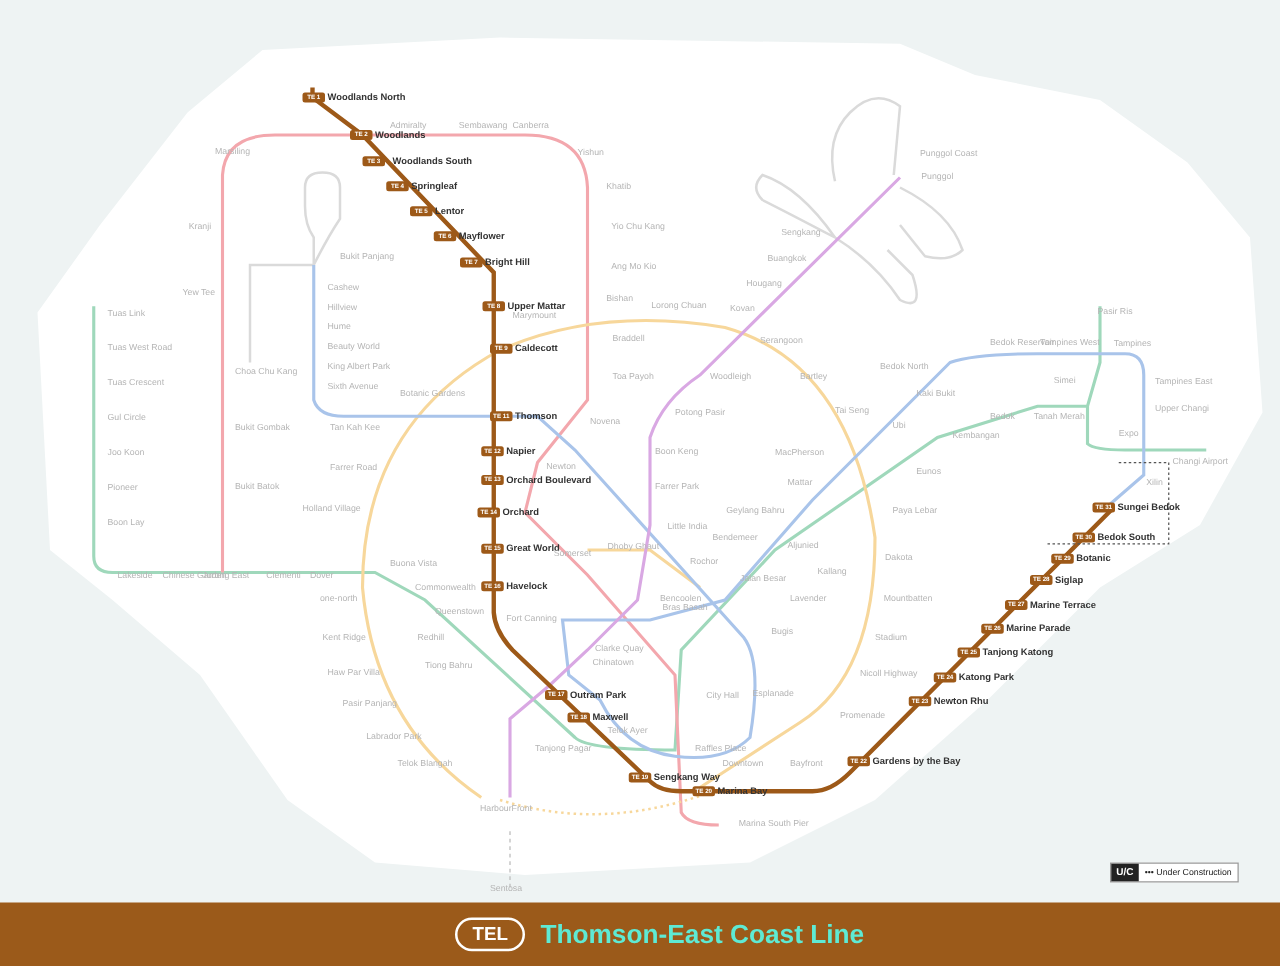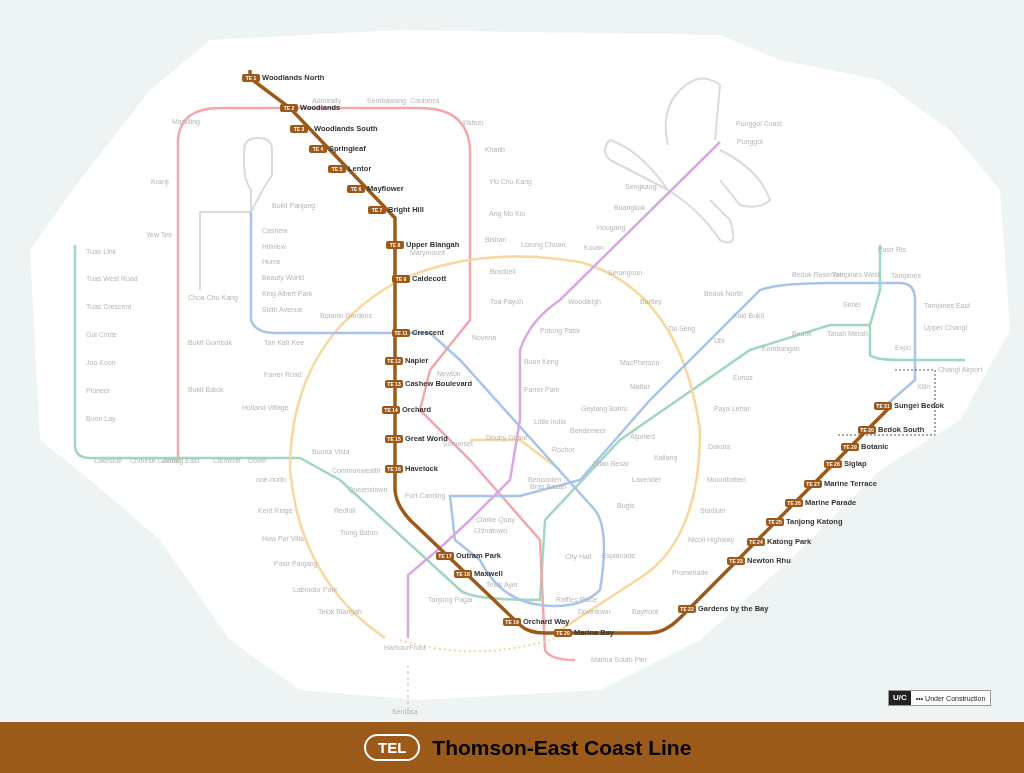--- a/index.html
+++ b/index.html
@@ -6,21 +6,21 @@
   body{width:1024px;height:773px;position:relative;overflow:hidden;background:#eef3f3;font-family:"Liberation Sans",sans-serif;}
   #map{position:absolute;left:0;top:0;width:1024px;height:722px;}
   .lbl{position:absolute;font-size:7px;color:#b5b5b5;white-space:nowrap;line-height:8px;}
   .lbl.tel{color:#333;font-weight:bold;font-size:7.5px;}
   .code{position:absolute;height:8px;line-height:8px;font-size:5px;color:#fff;border-radius:2px;padding:0 2px;min-width:14px;text-align:center;white-space:nowrap;font-weight:bold;}
   #legend{position:absolute;left:888px;top:690px;height:14px;display:flex;border:1px solid #999;background:#fff;font-size:7px;align-items:center;}
   #legend .uc{background:#222;color:#fff;padding:0 4px;height:14px;line-height:14px;font-weight:bold;font-size:8px;}
   #legend .txt{padding:0 5px;color:#222;}
   #footer{position:absolute;left:0;top:722px;width:1024px;height:51px;background:#9b5a1a;display:flex;align-items:center;}
   #footer .badge{margin-left:364px;border:2px solid #fff;border-radius:14px;color:#fff;font-weight:bold;font-size:15px;padding:3px 12px;}
-  #footer .name{color:#000000;font-size:21px;font-weight:bold;margin-left:12px;}
+  #footer .name{color:#5eead4;font-size:21px;font-weight:bold;margin-left:12px;}
 </style>
 </head>
 <body>
 
 <svg id="map" viewBox="0 0 1024 722" xmlns="http://www.w3.org/2000/svg">
 
   <path d="M210 40 L400 30 L720 35 L780 60 L880 80 L950 130 L1000 190 L1010 330 L960 420 L880 470 L790 560 L700 640 L600 690 L420 700 L300 690 L230 640 L160 540 L90 480 L40 440 L30 250 L80 180 L150 90 Z" fill="#ffffff"></path>
 
   <g fill="none" stroke="#dadada" stroke-width="2">
     <path d="M251 212 L251 190 Q244 180 244 165 L244 150 Q244 138 258 138 Q272 138 272 150 L272 175 Q262 190 251 212"></path>
@@ -57,41 +57,41 @@
     <span class="lbl tel" style="left: 314px; top: 125px;">Woodlands South</span>
     <span class="code" style="left: 309px; top: 145px; background: rgb(157, 89, 24);">TE 4</span>
     <span class="lbl tel" style="left: 329px; top: 145px; text-align: right;">Springleaf</span>
     <span class="code" style="left: 328px; top: 165px; background: rgb(157, 89, 24);">TE 5</span>
     <span class="lbl tel" style="left: 348px; top: 165px;">Lentor</span>
     <span class="code" style="left: 347px; top: 185px; background: rgb(157, 89, 24);">TE 6</span>
     <span class="lbl tel" style="left: 367px; top: 185px;">Mayflower</span>
     <span class="code" style="left: 368px; top: 206px; background: rgb(157, 89, 24);">TE 7</span>
     <span class="lbl tel" style="left: 388px; top: 206px;">Bright Hill</span>
     <span class="code" style="left: 386px; top: 241px; background: rgb(157, 89, 24);">TE 8</span>
-    <span class="lbl tel" style="left: 406px; top: 241px;">Upper Blangah</span>
+    <span class="lbl tel" style="left: 406px; top: 241px;">Upper Mattar</span>
     <span class="code" style="left: 392px; top: 275px; background: rgb(157, 89, 24);">TE 9</span>
     <span class="lbl tel" style="left: 412px; top: 275px;">Caldecott</span>
     <span class="code" style="left: 392px; top: 329px; background: rgb(157, 89, 24);">TE 11</span>
-    <span class="lbl tel" style="left: 412px; top: 329px;">Crescent</span>
+    <span class="lbl tel" style="left: 412px; top: 329px;">Thomson</span>
     <span class="code" style="left: 385px; top: 357px; background: rgb(157, 89, 24);">TE 12</span>
     <span class="lbl tel" style="left: 405px; top: 357px;">Napier</span>
     <span class="code" style="left: 385px; top: 380px; background: rgb(157, 89, 24);">TE 13</span>
-    <span class="lbl tel" style="left: 405px; top: 380px;">Cashew Boulevard</span>
+    <span class="lbl tel" style="left: 405px; top: 380px;">Orchard Boulevard</span>
     <span class="code" style="left: 382px; top: 406px; background: rgb(157, 89, 24);">TE 14</span>
     <span class="lbl tel" style="left: 402px; top: 406px;">Orchard</span>
     <span class="code" style="left: 385px; top: 435px; background: rgb(157, 89, 24);">TE 15</span>
     <span class="lbl tel" style="left: 405px; top: 435px;">Great World</span>
     <span class="code" style="left: 385px; top: 465px; background: rgb(157, 89, 24);">TE 16</span>
     <span class="lbl tel" style="left: 405px; top: 465px;">Havelock</span>
     <span class="code" style="left: 436px; top: 552px; background: rgb(157, 89, 24);">TE 17</span>
     <span class="lbl tel" style="left: 456px; top: 552px;">Outram Park</span>
     <span class="code" style="left: 454px; top: 570px; background: rgb(157, 89, 24);">TE 18</span>
     <span class="lbl tel" style="left: 474px; top: 570px;">Maxwell</span>
     <span class="code" style="left: 503px; top: 618px; background: rgb(157, 89, 24);">TE 19</span>
-    <span class="lbl tel" style="left: 523px; top: 618px;">Orchard Way</span>
+    <span class="lbl tel" style="left: 523px; top: 618px;">Sengkang Way</span>
     <span class="code" style="left: 554px; top: 629px; background: rgb(157, 89, 24);">TE 20</span>
     <span class="lbl tel" style="left: 574px; top: 629px;">Marina Bay</span>
     <span class="code" style="left: 678px; top: 605px; background: rgb(157, 89, 24);">TE 22</span>
     <span class="lbl tel" style="left: 698px; top: 605px;">Gardens by the Bay</span>
     <span class="code" style="left: 727px; top: 557px; background: rgb(157, 89, 24);">TE 23</span>
     <span class="lbl tel" style="left: 747px; top: 557px;">Newton Rhu</span>
     <span class="code" style="left: 747px; top: 538px; background: rgb(157, 89, 24);">TE 24</span>
     <span class="lbl tel" style="left: 767px; top: 538px;">Katong Park</span>
     <span class="code" style="left: 766px; top: 518px; background: rgb(157, 89, 24);">TE 25</span>
     <span class="lbl tel" style="left: 786px; top: 518px;">Tanjong Katong</span>

